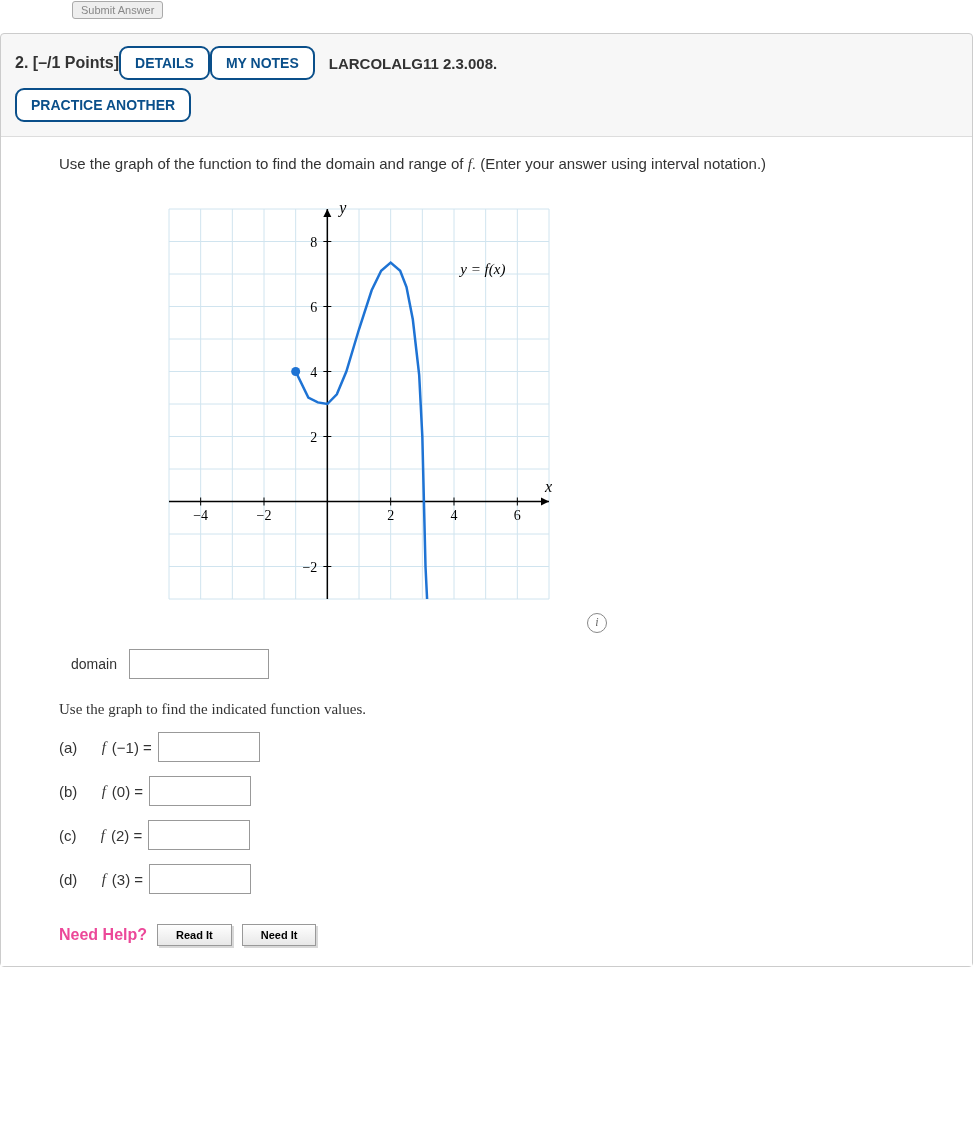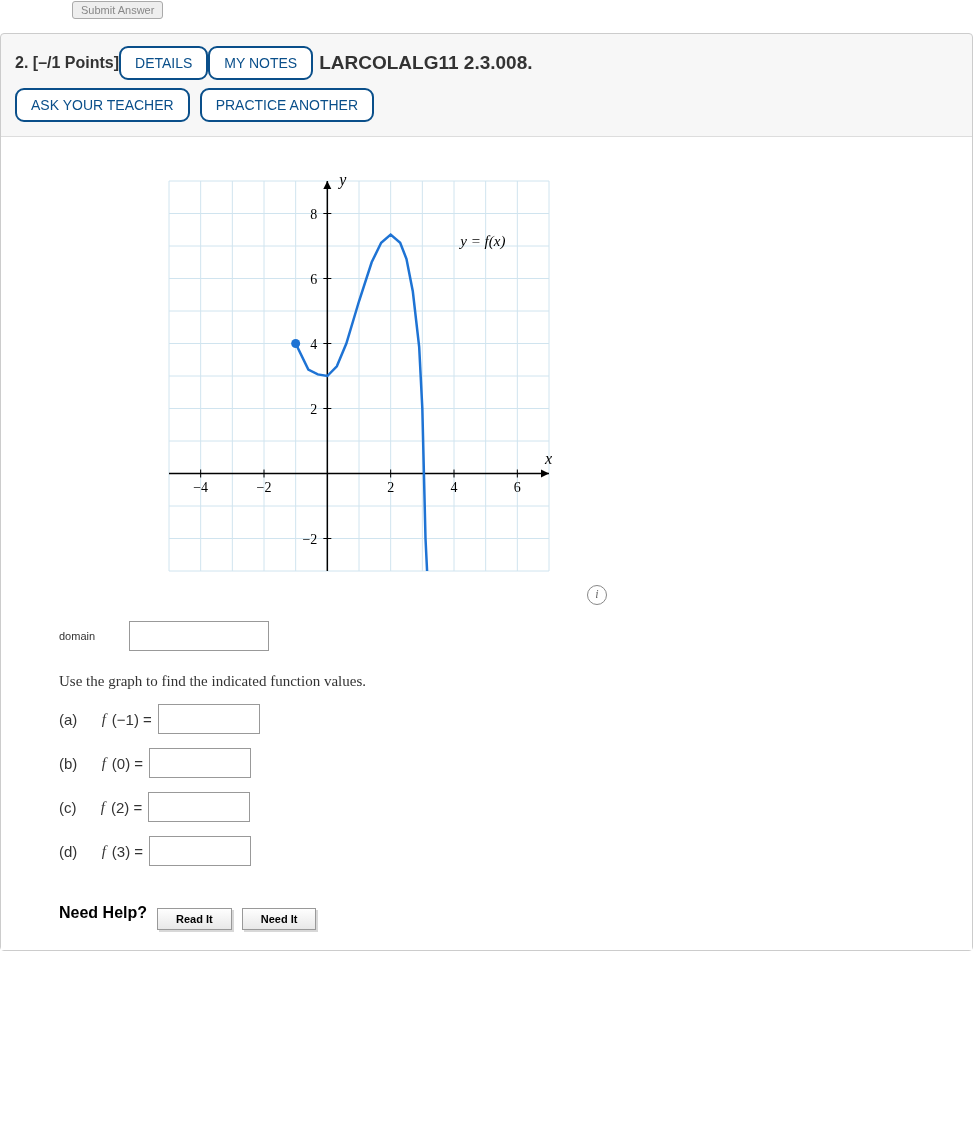--- a/index.html
+++ b/index.html
@@ -36,31 +36,31 @@
     gap: 0;
   }
   .q-number {
     font-weight: bold;
     font-size: 16px;
   }
   .pill-btn {
     border: 2px solid #0a4f8a;
     color: #0a4f8a;
     background: #fff;
-    font-weight: normal;
+    font-weight: bold;
     font-size: 14px;
     padding: 7px 14px;
     border-radius: 9px;
     cursor: pointer;
   }
   .ref-text {
     font-weight: bold;
-    font-size: 19px;
+    font-size: 15px;
     color: #333;
-    margin-left: 6px;
+    margin-left: 14px;
   }
   .q-header-row2 {
     padding: 0 14px 14px 14px;
     display: flex;
     gap: 10px;
   }
   .q-body {
     background: #fff;
     border-top: 1px solid #ddd;
     padding: 18px 14px 20px 58px;
@@ -92,21 +92,22 @@
     cursor:pointer;
     background:#fff;
   }
   .field-row {
     display:flex;
     align-items:center;
     margin: 10px 0 22px 0;
   }
   .field-label {
     width: 70px;
-    font-size:11px;
+    font-size:14px;
+    text-align:center;
   }
   input.ans {
     border:1px solid #999;
     height:24px;
     padding:2px 4px;
     font-size:14px;
   }
   input.ans.wide { width: 130px; }
   input.ans.med { width: 92px; }
   .sub-prompt {
@@ -122,59 +123,60 @@
     gap:6px;
   }
   .part-row .plabel { margin-right:4px;}
   .need-help {
     margin-top: 30px;
     display:flex;
     align-items:center;
     gap:10px;
   }
   .need-help-label {
-    color:#000000;
+    color:#ec4899;
     font-weight:bold;
     font-size:16px;
     text-align:right;
   }
   .help-btn {
     border:1px solid #999;
     background:linear-gradient(#fefefe,#e8e8e8);
     font-size:11px;
     font-weight:bold;
     padding:4px 18px;
     cursor:pointer;
     box-shadow: 2px 2px 0 #d8d8d8;
-    margin-top: 12px;
   }
 </style>
 </head>
 <body>
 
 <div class="top-bar">
   <button class="btn-submit-disabled">Submit Answer</button>
 </div>
 
 <div class="question-block">
   <div class="q-header">
     <span class="q-number">
       <span>2.</span>
       <span>[–/1 Points]</span>
     </span>
     <button class="pill-btn">DETAILS</button>
     <button class="pill-btn">MY NOTES</button>
     <span class="ref-text">LARCOLALG11 2.3.008.</span>
   </div>
   <div class="q-header-row2">
-    <button class="pill-btn">ASK YOUR TEACHER</button>
     <button class="pill-btn">PRACTICE ANOTHER</button>
   </div>
 
   <div class="q-body">
+    <div class="prompt">
+      <span>Use the graph of the function to find the domain and range of </span><span class="fxital">f</span><span>. (Enter your answer using interval notation.)</span>
+    </div>
 
     <div class="graph-wrap">
       <svg class="graph" width="420" height="440" viewBox="0 0 420 440">
           <line x1="20" y1="410" x2="20" y2="20" stroke="#d0e4ef" stroke-width="1"></line>
           <line x1="51.666666666666664" y1="410" x2="51.666666666666664" y2="20" stroke="#d0e4ef" stroke-width="1"></line>
           <line x1="83.33333333333333" y1="410" x2="83.33333333333333" y2="20" stroke="#d0e4ef" stroke-width="1"></line>
           <line x1="115" y1="410" x2="115" y2="20" stroke="#d0e4ef" stroke-width="1"></line>
           <line x1="146.66666666666666" y1="410" x2="146.66666666666666" y2="20" stroke="#d0e4ef" stroke-width="1"></line>
           <line x1="178.33333333333334" y1="410" x2="178.33333333333334" y2="20" stroke="#d0e4ef" stroke-width="1"></line>
           <line x1="210" y1="410" x2="210" y2="20" stroke="#d0e4ef" stroke-width="1"></line>

